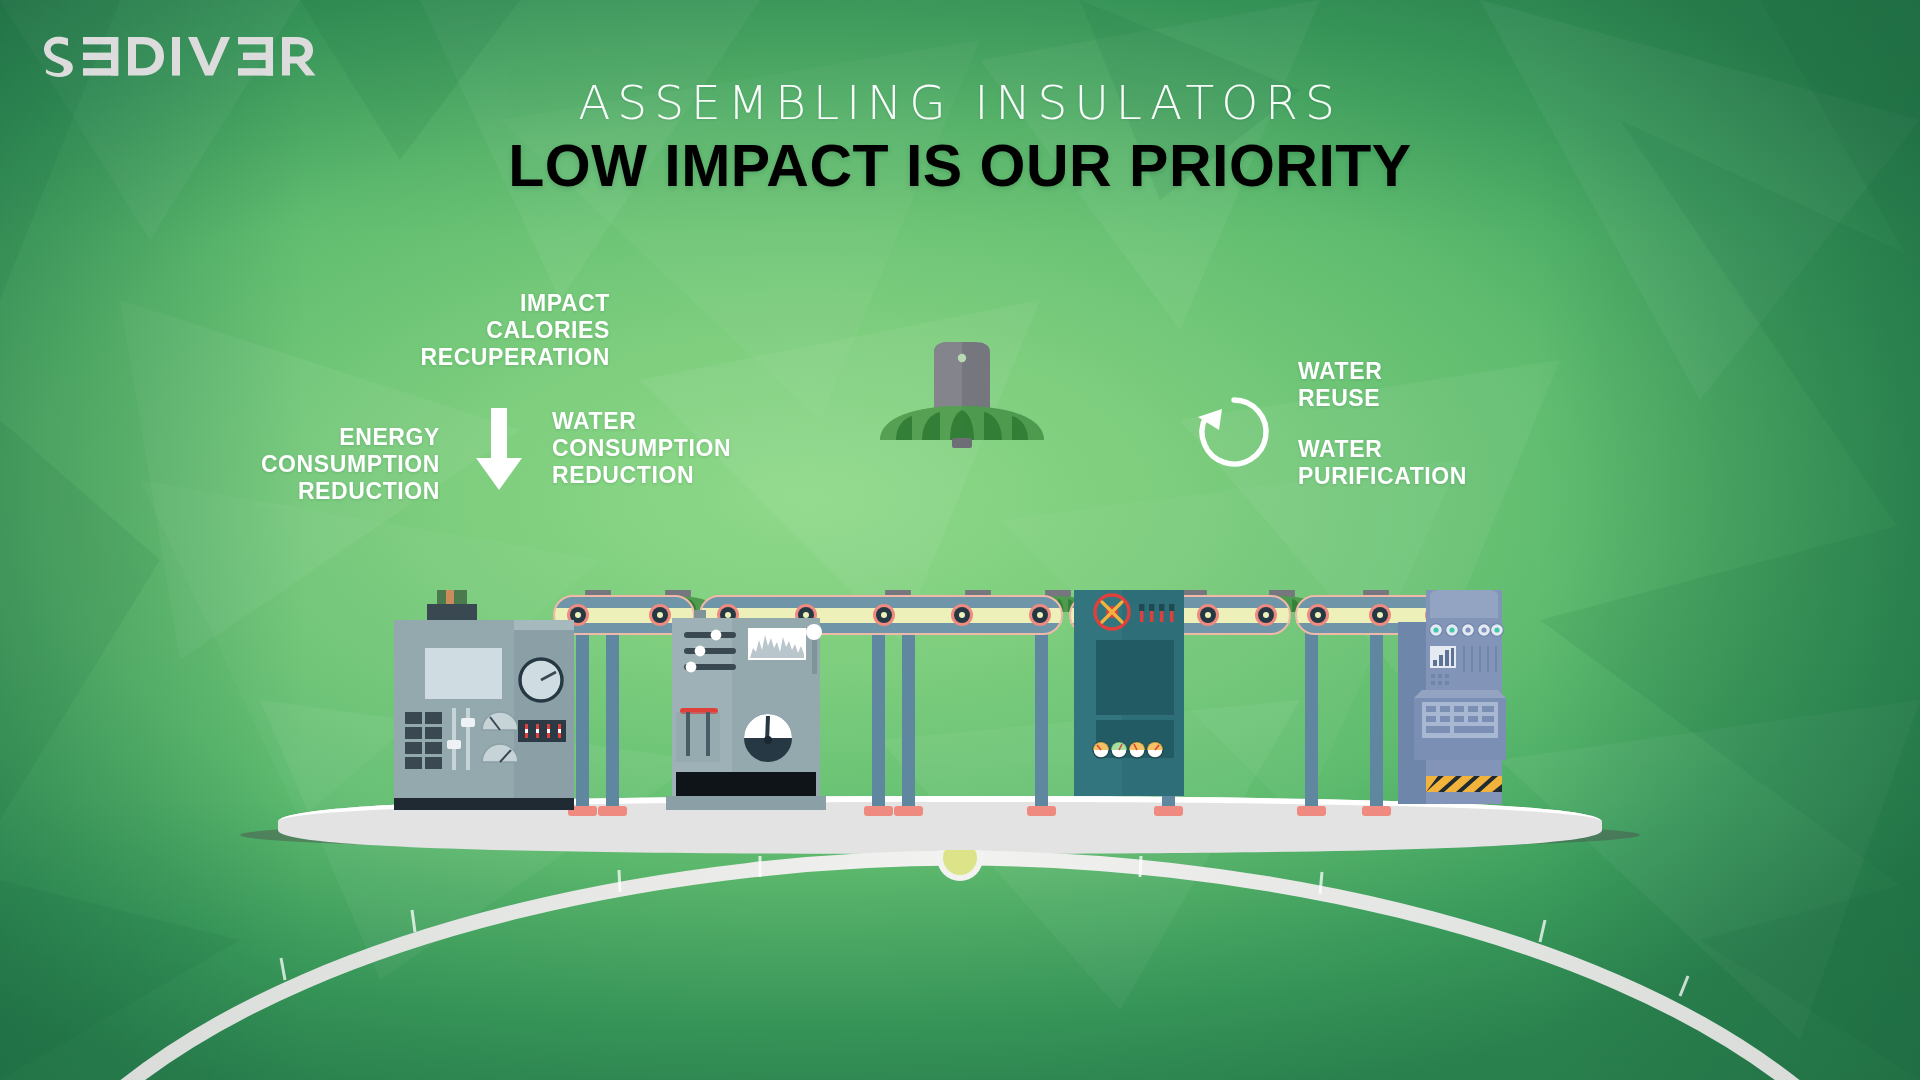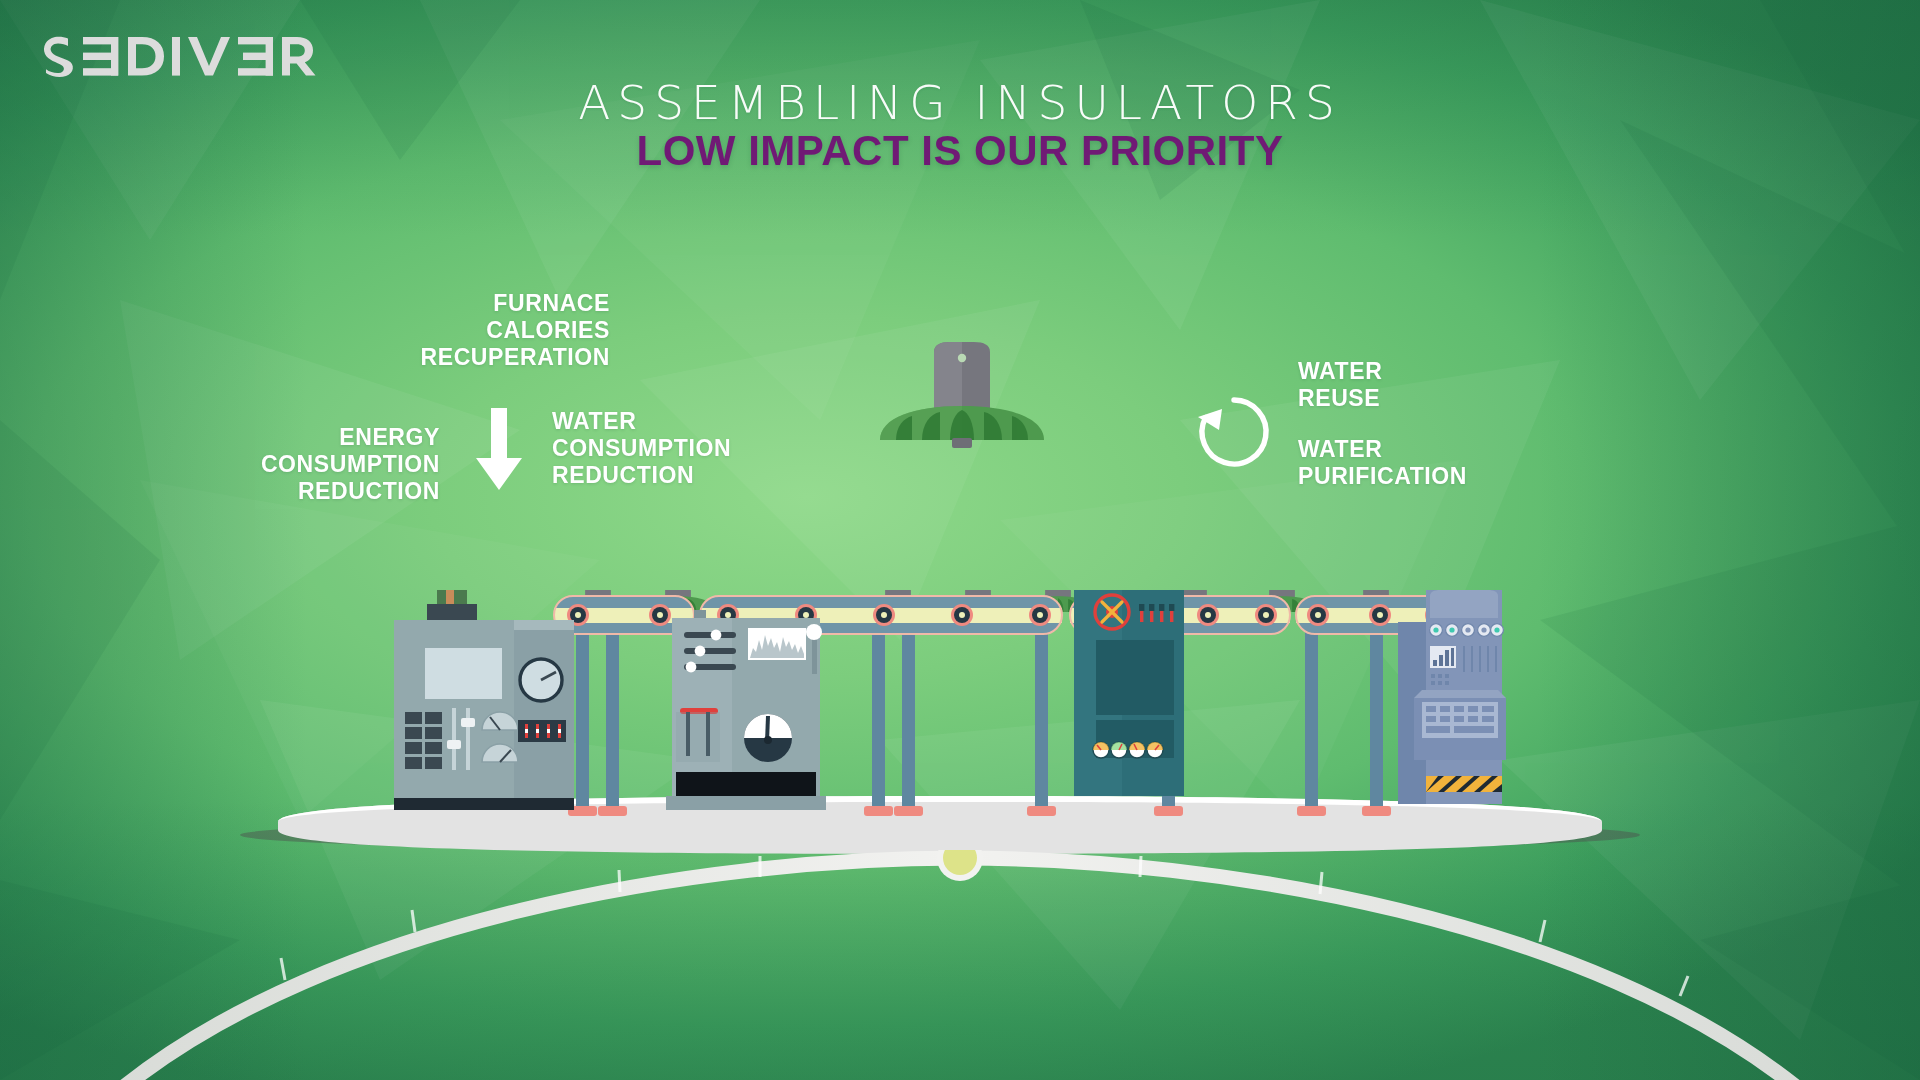--- a/index.html
+++ b/index.html
@@ -30,21 +30,22 @@
 
   
   .title-wrap { position:absolute; left:0; right:0; top:78px; text-align:center; }
   .title-thin {
     font-size:47px; letter-spacing:7px; color:#ffffff; font-weight:300;
     font-family:"DejaVu Sans", sans-serif;
     opacity:.96; line-height:1.08;
     text-shadow:0 1px 3px rgba(20,80,50,.16);
   }
   .title-bold {
-    font-size:42px; font-weight:bold; color:#701a75; letter-spacing:.5px;
+    margin-top:6px;
+    font-size:59px; font-weight:bold; color:#000000; letter-spacing:.5px;
     line-height:1.06;
     text-shadow:0 2px 5px rgba(20,80,50,.20);
   }
 
   
   .lbl {
     position:absolute; color:#ffffff; font-weight:bold;
     font-size:23px; line-height:1.17; letter-spacing:.6px;
     text-shadow:0 1px 3px rgba(20,80,50,.18);
     white-space:pre-line;
@@ -134,21 +135,21 @@
         <path d="M244,11 L259,11 C269,11 275,16.2 275,24.2 C275,30 272,34.3 266.8,36.3 L277.5,49.6 L268,49.6 L258.6,37.6 L252,37.6 L252,49.6 L244,49.6 Z M252,18.3 L252,30.6 L258.8,30.6 C264,30.6 266.8,28.2 266.8,24.4 C266.8,20.6 264,18.3 258.8,18.3 Z"></path>
       </g>
     </svg>
   </div>
 
   <div class="title-wrap">
     <div class="title-thin">ASSEMBLING INSULATORS</div>
     <div class="title-bold">LOW IMPACT IS OUR PRIORITY</div>
   </div>
 
-  <div class="lbl lbl-furnace">FURNACE
+  <div class="lbl lbl-furnace">IMPACT
 CALORIES
 RECUPERATION</div>
   <div class="lbl lbl-energy">ENERGY
 CONSUMPTION
 REDUCTION</div>
   <div class="lbl lbl-waterc">WATER
 CONSUMPTION
 REDUCTION</div>
   <div class="lbl lbl-reuse">WATER
 REUSE</div>

